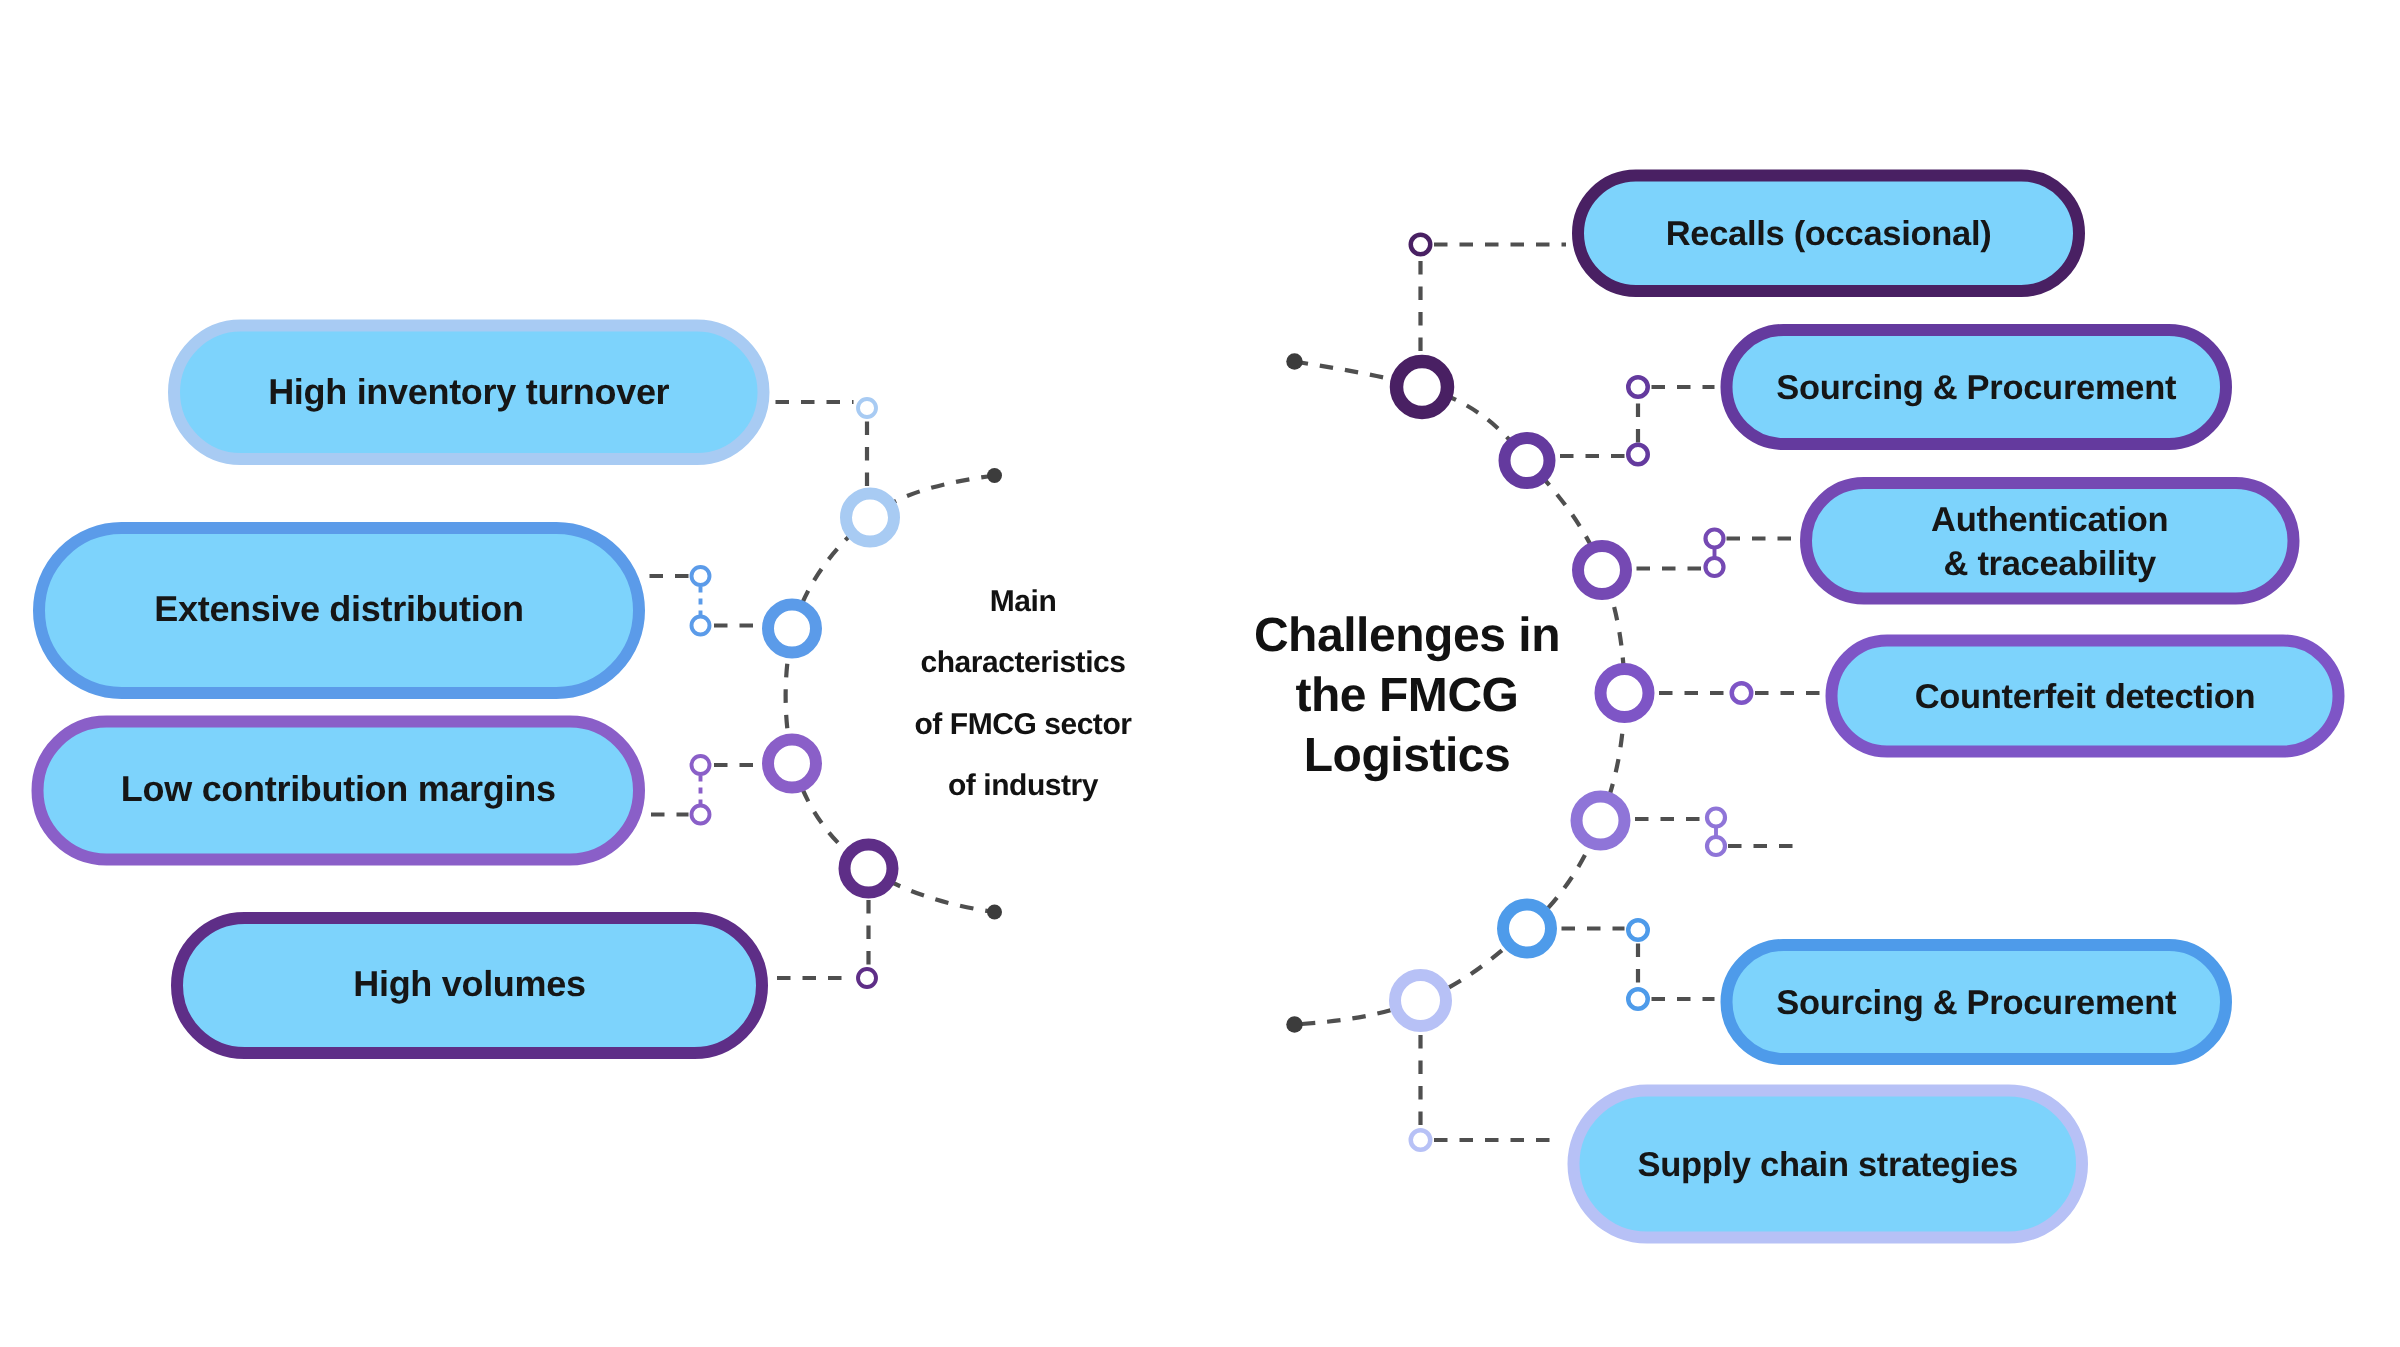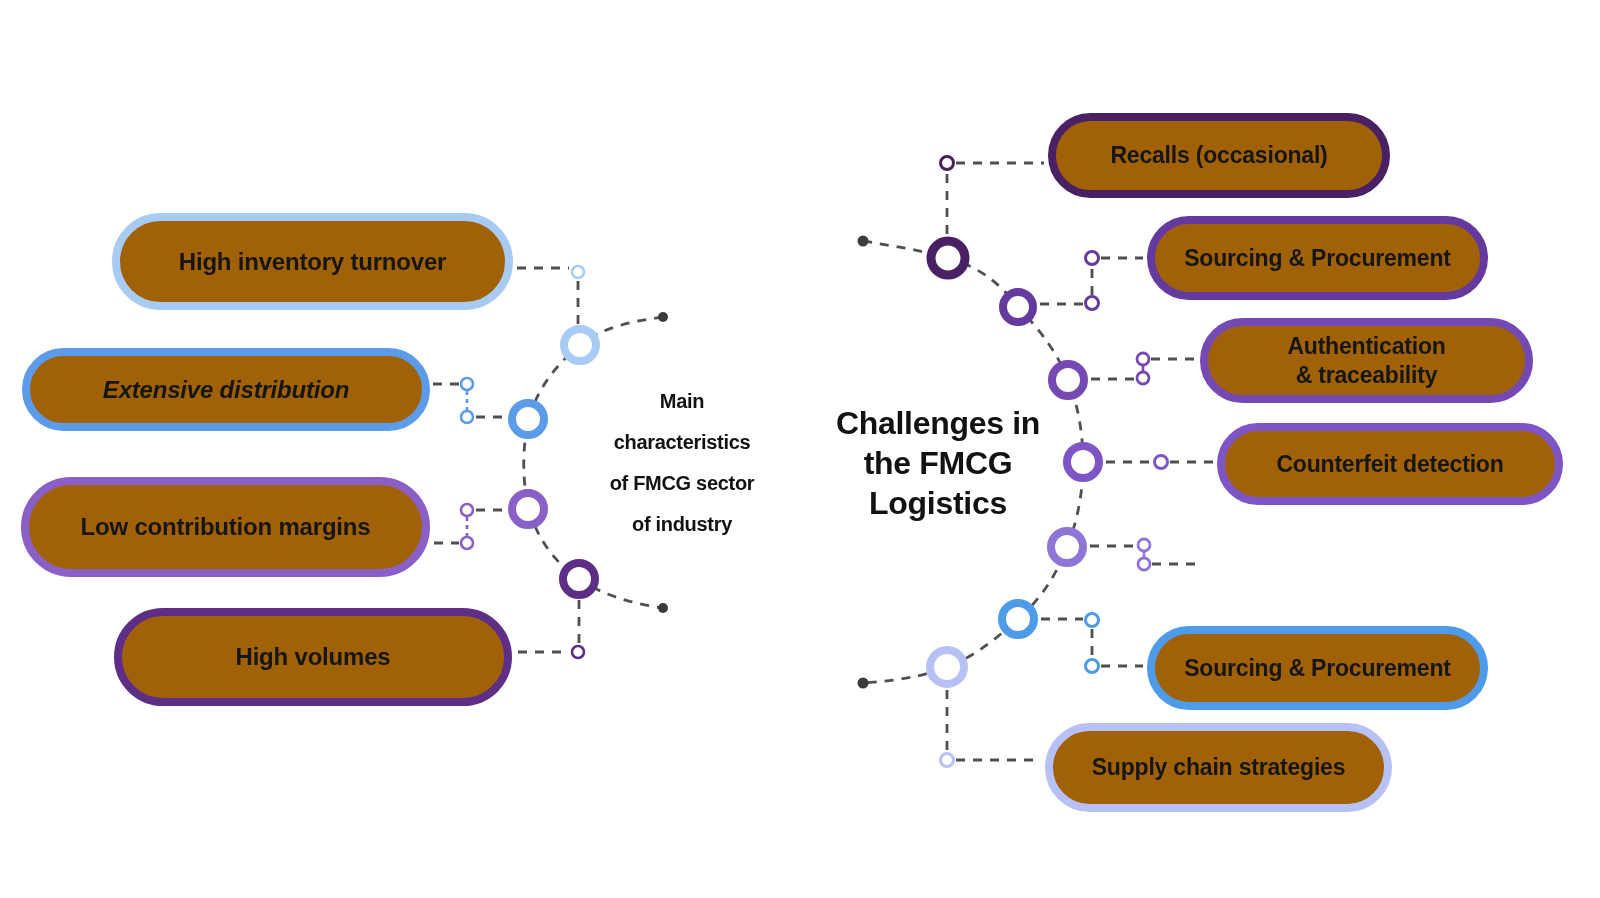--- a/index.html
+++ b/index.html
@@ -11,21 +11,21 @@
     position: relative;
   }
   #canvas { position: absolute; inset: 0; width: 1600px; height: 898px; }
   #connector-layer { position: absolute; left: 0; top: 0; }
   .dash { fill: none; stroke-width: 2.8; stroke-dasharray: 9 8; }
   .minilink { fill: none; stroke-width: 2.6; stroke-dasharray: 4 4; }
   .ring { fill: #ffffff; }
   .mini { fill: #ffffff; }
   .pill {
     position: absolute;
-    background: #a16207;
+    background: #7dd3fc;
     border: 8px solid #999;
     border-radius: 999px;
     display: flex; align-items: center; justify-content: center;
     box-sizing: border-box;
     text-align: center;
   }
   .pill-label {
     color: #161616;
     font-weight: 700;
     white-space: pre-line;
@@ -40,31 +40,31 @@
     font-weight: 800;
     text-align: center;
     white-space: pre-line;
     letter-spacing: -0.3px;
   }
   #title-left  { left: 532px; top: 381px; width: 300px; font-size: 20px; line-height: 41px; }
   #title-right { left: 788px; top: 403px; width: 300px; font-size: 32px; line-height: 40px; }
 
   
   #pl1 { left: 112px; top: 213px; width: 401px; height: 97px; }
-  #pl2 { left:  22px; top: 348px; width: 408px; height: 83px; font-style: italic; }
+  #pl2 { left:  22px; top: 348px; width: 408px; height: 118px; }
   #pl3 { left:  21px; top: 477px; width: 409px; height: 100px; }
   #pl4 { left: 114px; top: 608px; width: 398px; height: 98px; }
   
   #pr1 { left: 1048px; top: 113px; width: 342px; height: 85px; }
   #pr2 { left: 1147px; top: 216px; width: 341px; height: 84px; }
   #pr3 { left: 1200px; top: 318px; width: 333px; height: 85px; }
   #pr4 { left: 1217px; top: 423px; width: 346px; height: 82px; }
   #pr5 { left: 1200px; top: 525px; width: 333px; height: 80px; }
   #pr6 { left: 1147px; top: 626px; width: 341px; height: 84px; }
-  #pr7 { left: 1045px; top: 723px; width: 347px; height: 89px; }
+  #pr7 { left: 1045px; top: 723px; width: 347px; height: 106px; }
 </style>
 </head>
 <body>
 
 <div id="canvas">
 
   <svg id="connector-layer" width="1600" height="898" viewBox="0 0 1600 898">
 
     <path class="dash" d="M 663 317 C 633 321 600 328 580 345 C 558 363 537 388 529 419 C 522 446 522 482 529 509 C 537 538 554 562 579 579 C 602 595 634 604 663 608" stroke="#4f4f4f"></path>
 

